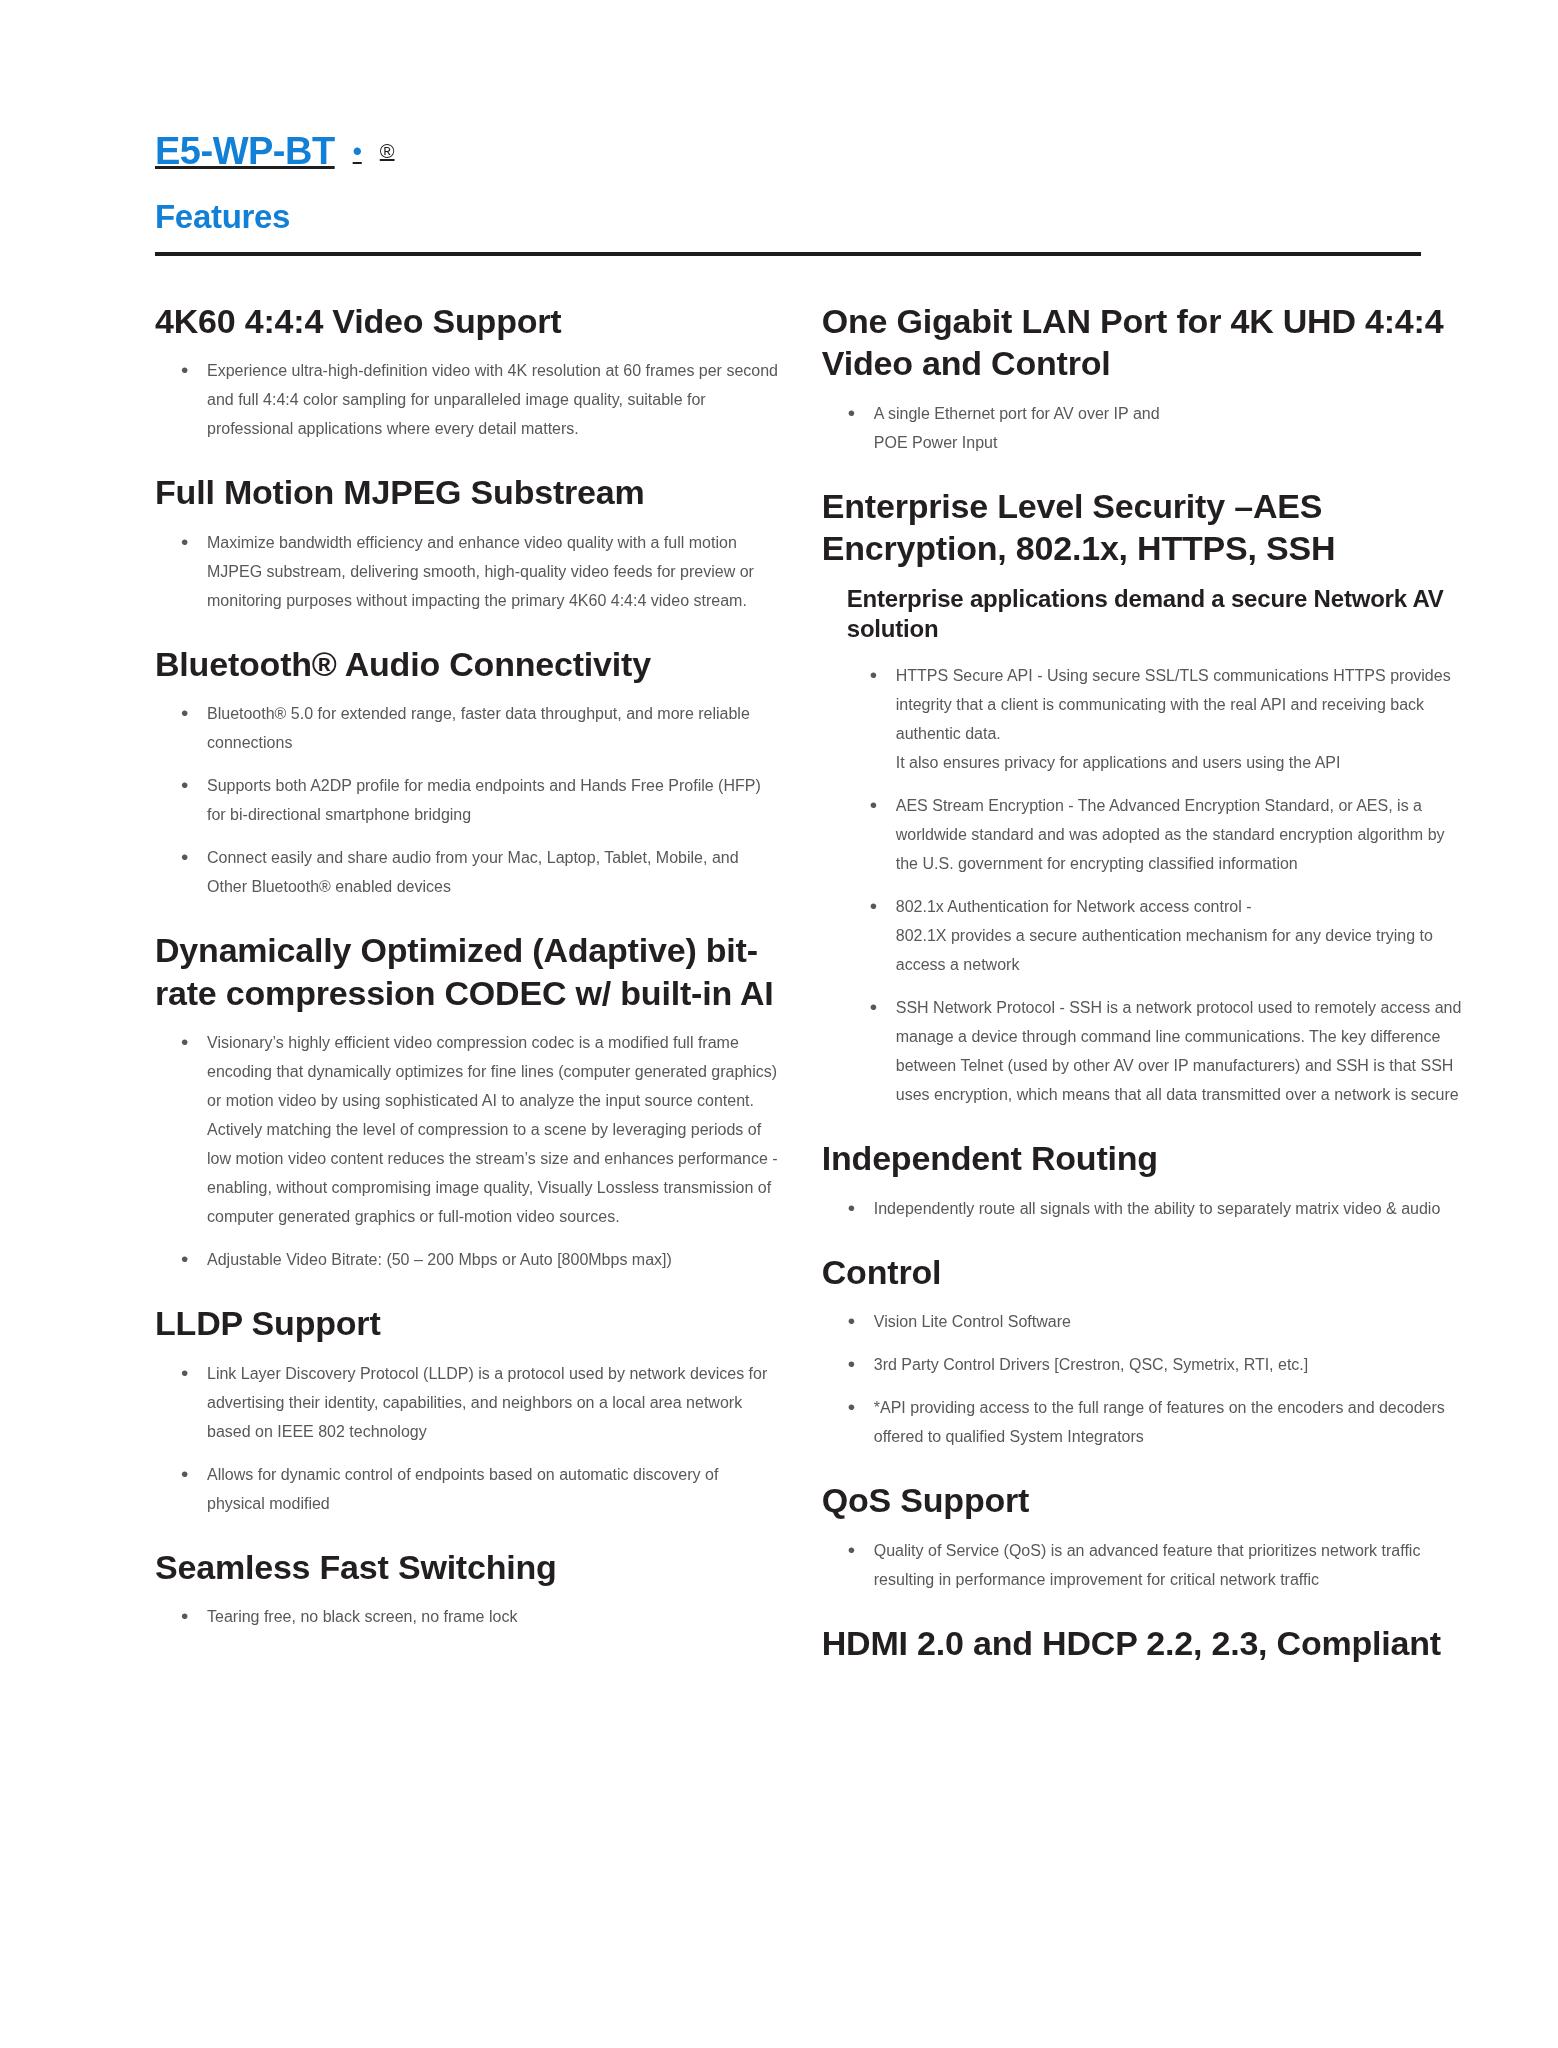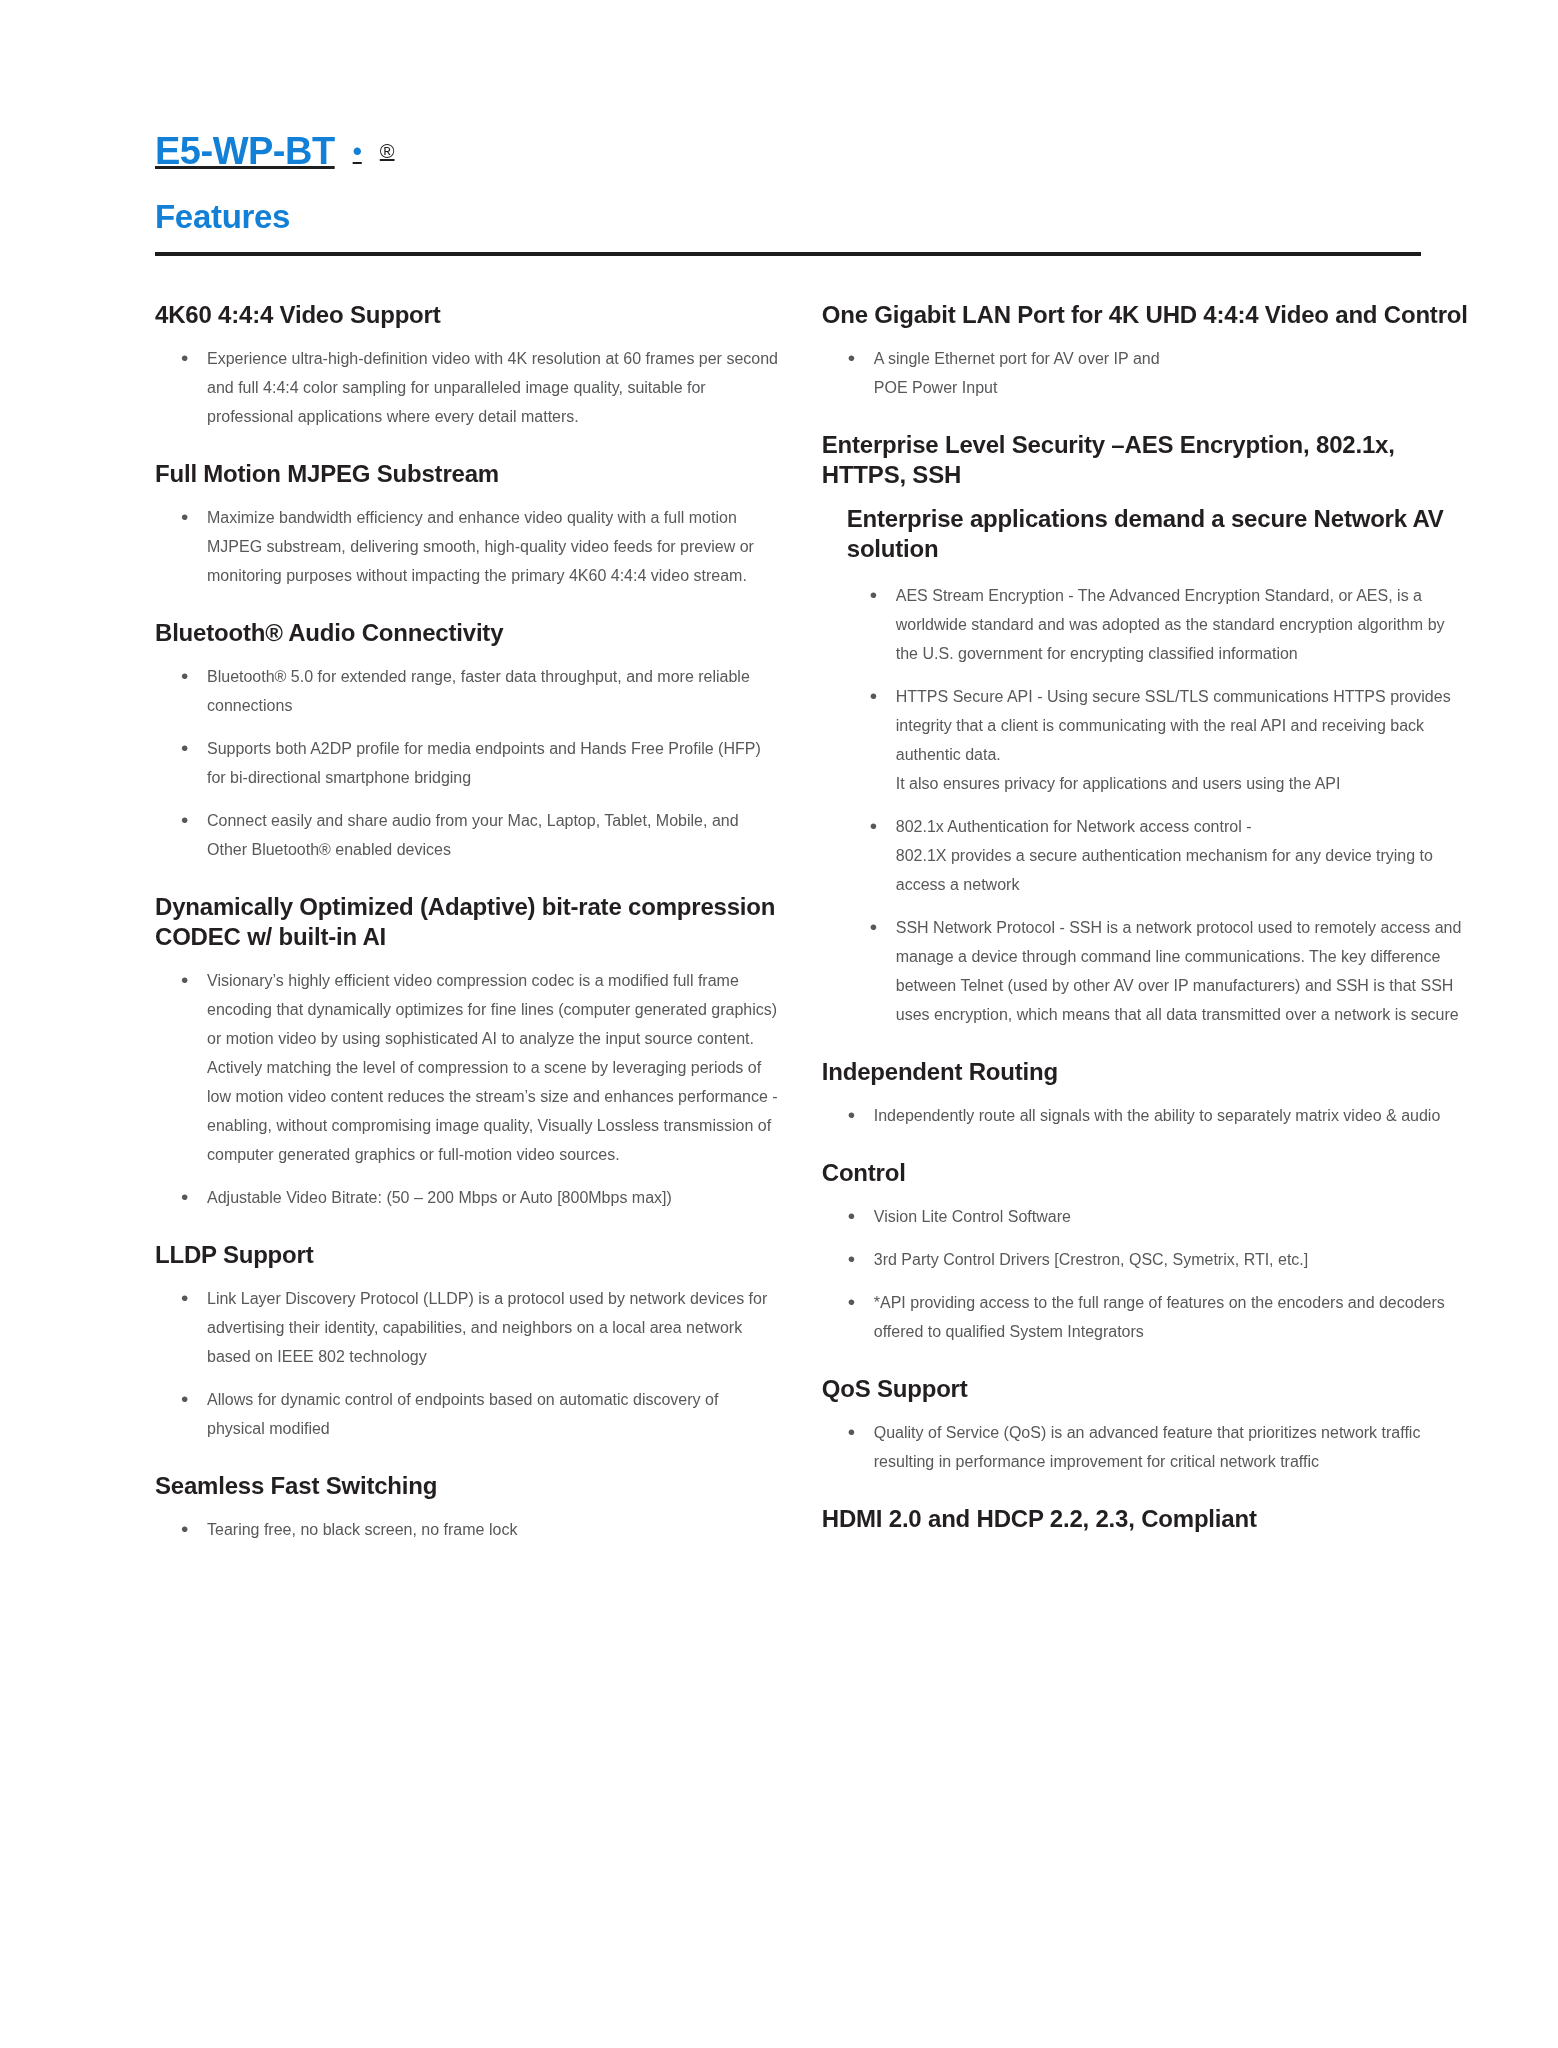--- a/index.html
+++ b/index.html
@@ -53,21 +53,21 @@
     height: 4px;
     background: #1c1c1c;
   }
   .columns { display: flex; gap: 42px; align-items: flex-start; }
   .col { box-sizing: border-box; }
   .col-left { width: 640px; }
   .col-right { width: 662px; }
   .feature { margin-bottom: 28px; }
   .feature-heading {
     margin: 0 0 14px 0;
-    font-size: 24px;
+    font-size: 34px;
     line-height: 1.25;
     font-weight: 700;
     color: #231f20;
     letter-spacing: -0.2px;
   }
   .feature-subheading {
     margin: 4px 0 16px 25px;
     font-size: 24px;
     line-height: 1.28;
     font-weight: 700;
@@ -170,23 +170,23 @@
         <ul class="bullets">
           <li class="bullet">A single Ethernet port for AV over IP and
 POE Power Input</li>
         </ul>
       </section>
 
       <section class="feature indented">
         <h3 class="feature-heading">Enterprise Level Security –AES Encryption, 802.1x, HTTPS, SSH</h3>
         <div class="feature-subheading">Enterprise applications demand a secure Network AV solution</div>
         <ul class="bullets">
-          <li class="bullet">AES Stream Encryption - The Advanced Encryption Standard, or AES, is a worldwide standard and was adopted as the standard encryption algorithm by the U.S. government for encrypting classified information</li>
           <li class="bullet">HTTPS Secure API - Using secure SSL/TLS communications HTTPS provides integrity that a client is communicating with the real API and receiving back authentic data.
 It also ensures privacy for applications and users using the API</li>
+          <li class="bullet">AES Stream Encryption - The Advanced Encryption Standard, or AES, is a worldwide standard and was adopted as the standard encryption algorithm by the U.S. government for encrypting classified information</li>
           <li class="bullet">802.1x Authentication for Network access control -
 802.1X provides a secure authentication mechanism for any device trying to access a network</li>
           <li class="bullet">SSH Network Protocol - SSH is a network protocol used to remotely access and manage a device through command line communications. The key difference between Telnet (used by other AV over IP manufacturers) and SSH is that SSH uses encryption, which means that all data transmitted over a network is secure</li>
         </ul>
       </section>
 
       <section class="feature">
         <h3 class="feature-heading">Independent Routing</h3>
         <ul class="bullets">
           <li class="bullet">Independently route all signals with the ability to separately matrix video &amp; audio</li>

